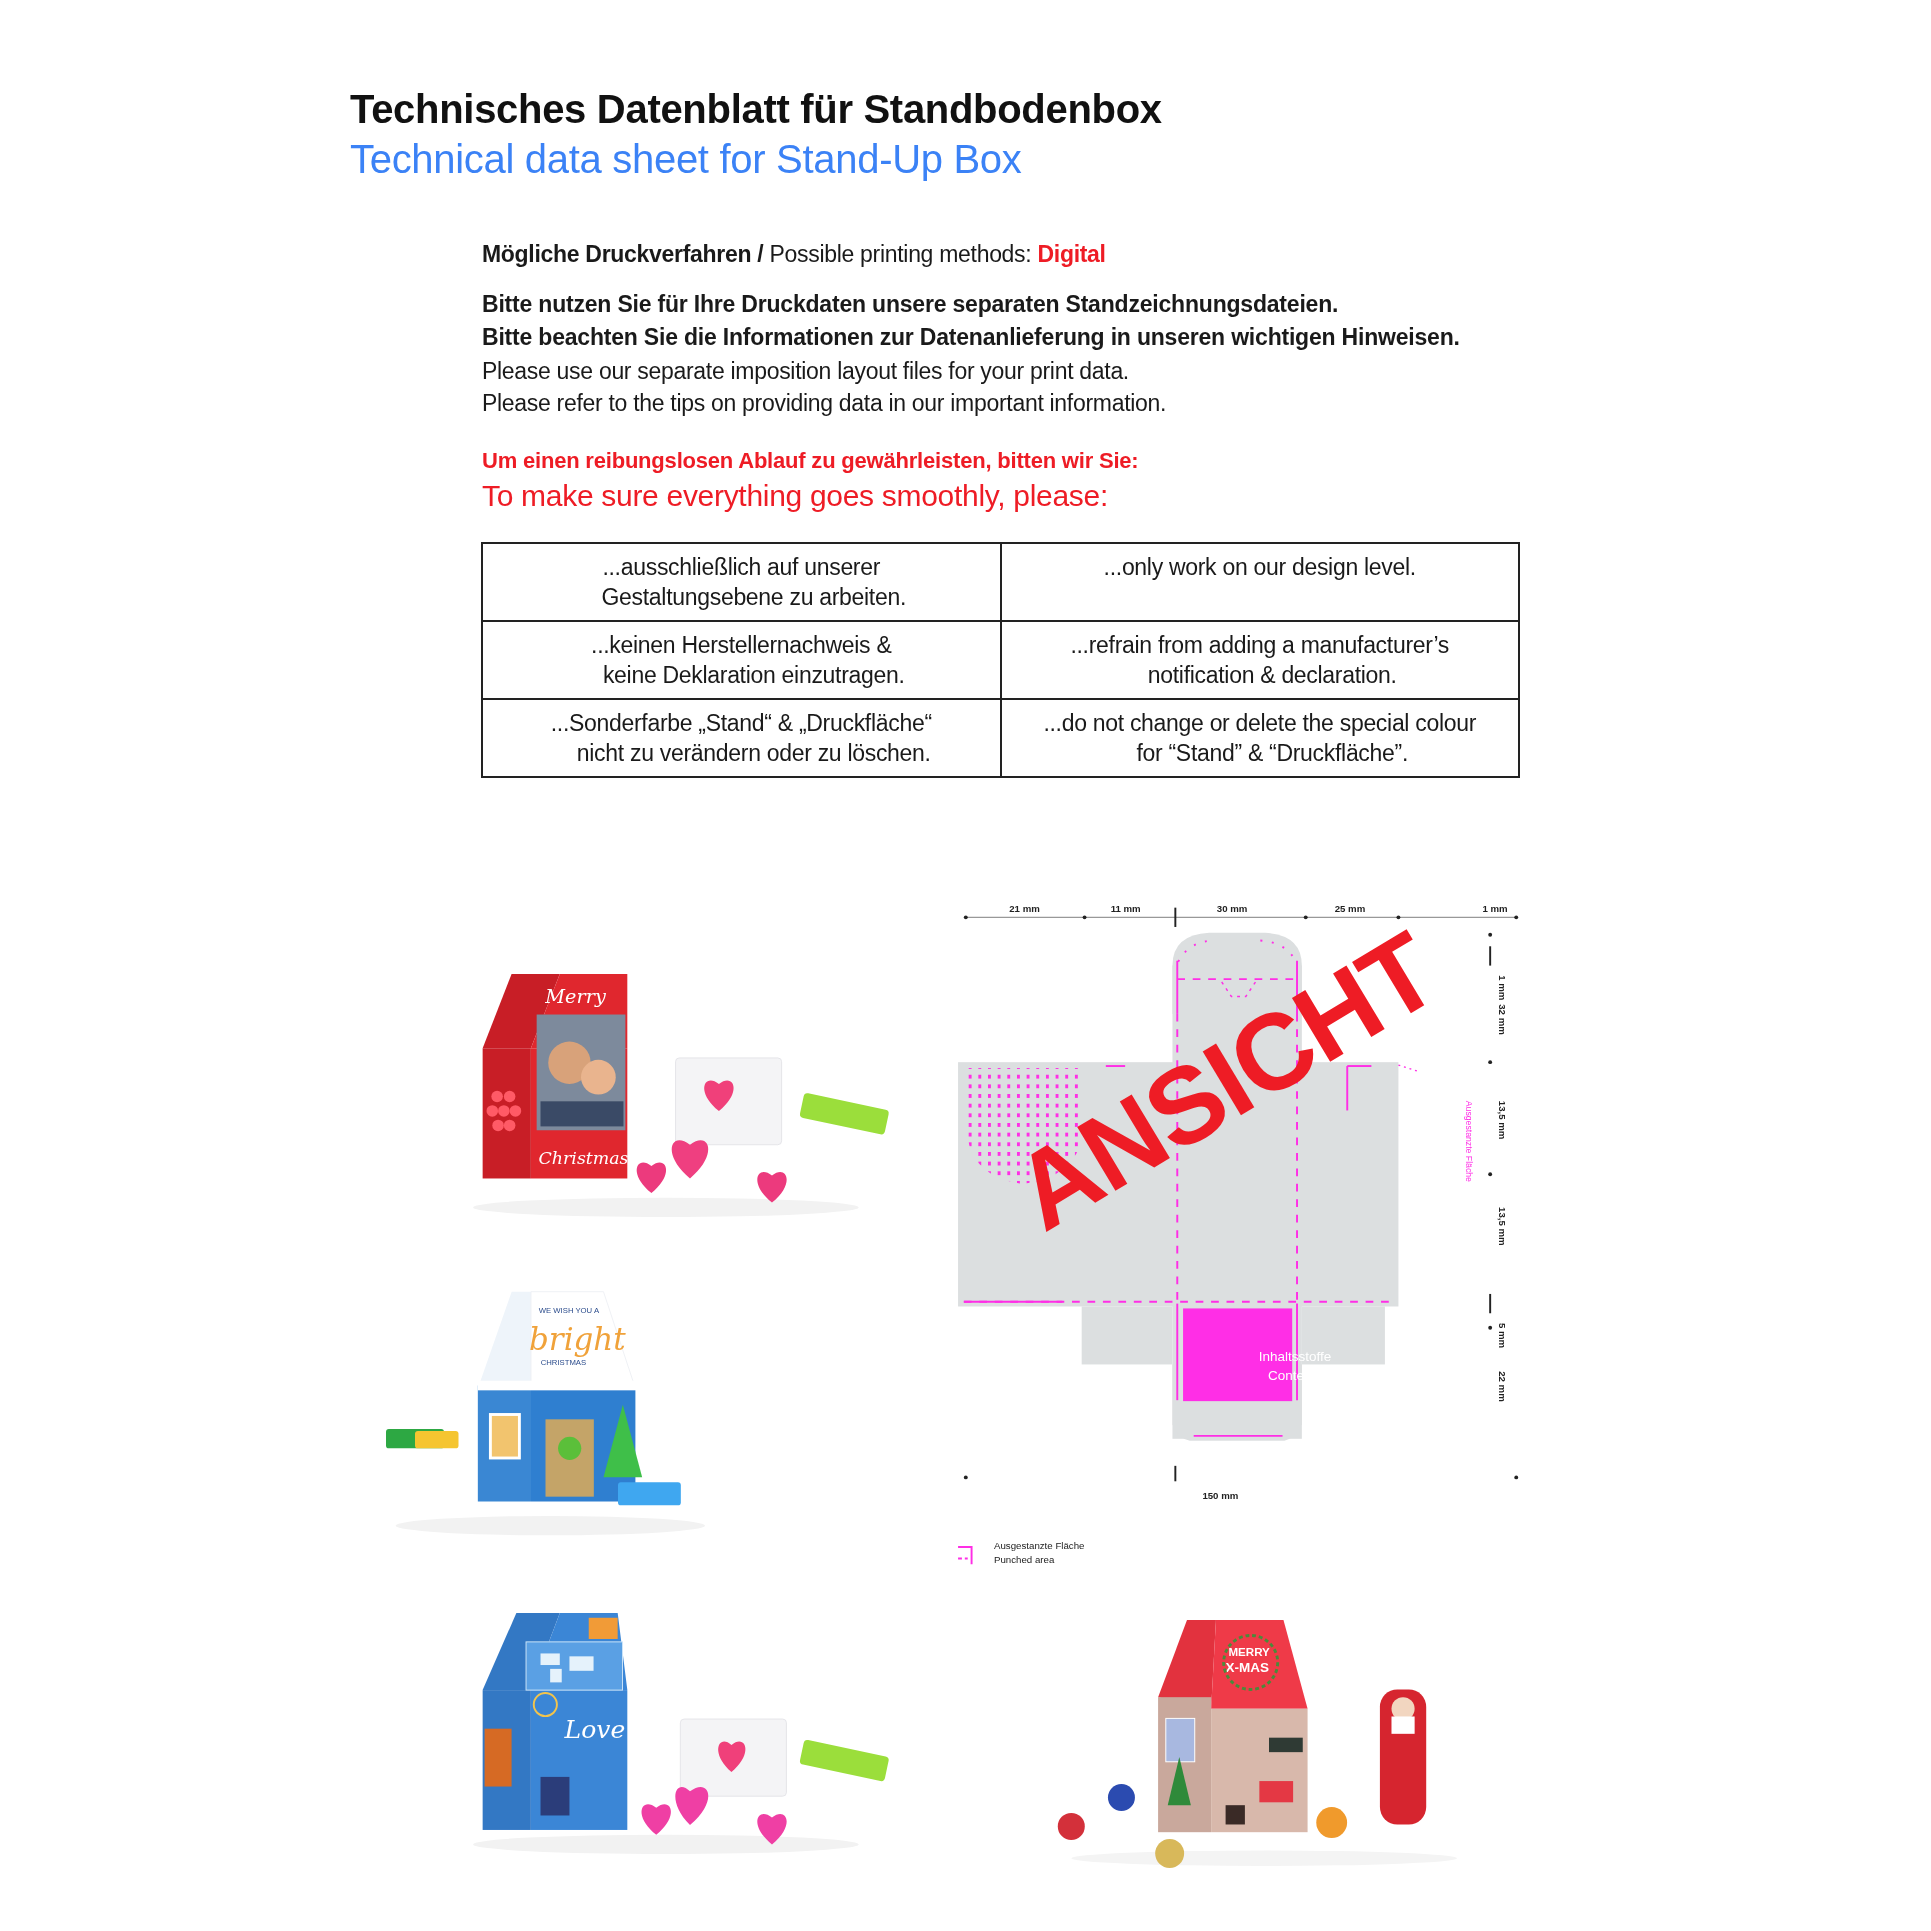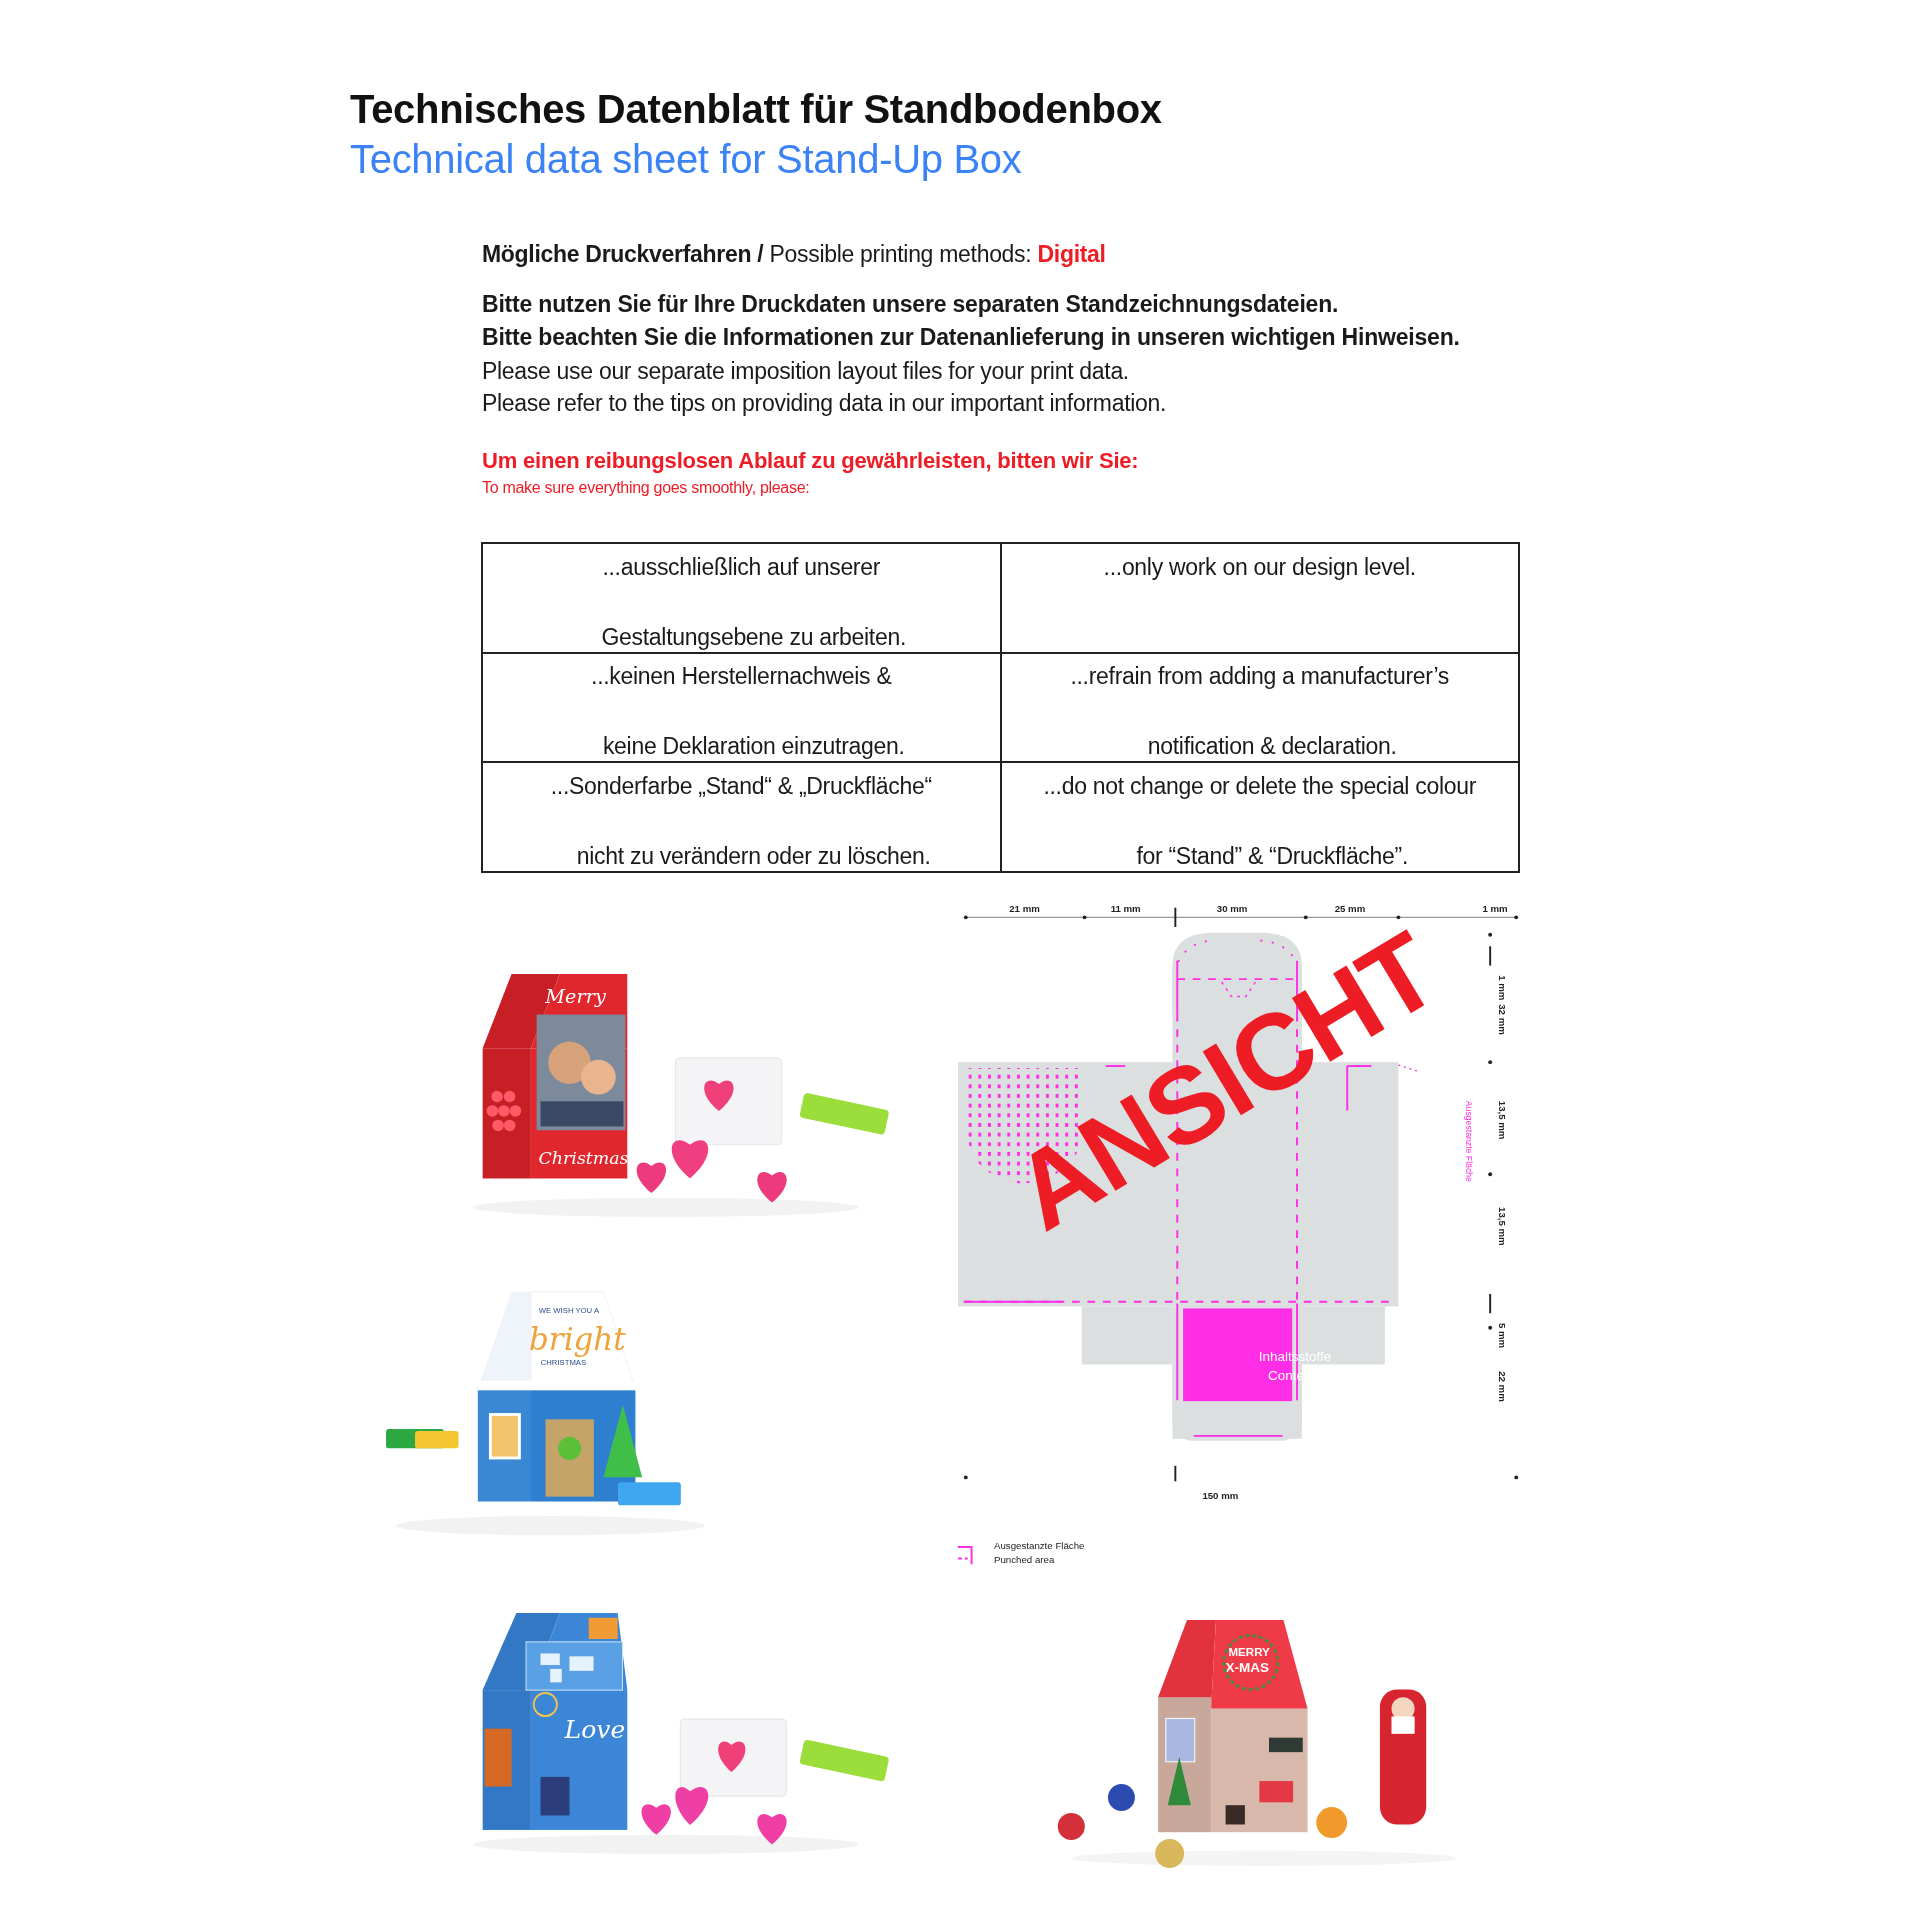--- a/index.html
+++ b/index.html
@@ -12,26 +12,26 @@
   .title-en { left: 350px; top: 137px; font-size: 40px; font-weight: normal; letter-spacing: -0.3px; color: #3b82f6; white-space: nowrap; }
 
   .print-line { left: 482px; top: 241px; font-size: 23px; white-space: nowrap; letter-spacing: -0.3px; }
   .print-line .lbl { font-weight: bold; }
   .print-line .val { color: #ee1c25; font-weight: bold; }
 
   .note-de { left: 482px; top: 288px; font-size: 23px; font-weight: bold; line-height: 33px; white-space: nowrap; letter-spacing: -0.2px; }
   .note-en { left: 482px; top: 355px; font-size: 23px; line-height: 32px; white-space: nowrap; letter-spacing: -0.3px; }
 
   .warn-de { left: 482px; top: 448px; font-size: 22px; font-weight: bold; color: #ee1c25; white-space: nowrap; letter-spacing: -0.2px; }
-  .warn-en { left: 482px; top: 479px; font-size: 16px; color: #ee1c25; white-space: nowrap; letter-spacing: -0.3px; }
+  .warn-en { left: 482px; top: 479px; font-size: 30px; color: #ee1c25; white-space: nowrap; letter-spacing: -0.3px; }
 
   .rules-table { left: 481px; top: 542px; width: 1039px; border-collapse: collapse; border: 2.9px solid #222; }
   .rules-table td { border: 2.9px solid #222; width: 50%; height: 78px; vertical-align: top; padding: 7.7px 9.7px 0 9.7px; font-size: 23px; line-height: 30px; letter-spacing: -0.3px; color: #1a1a1a; }
   .cell-line { display: block; white-space: nowrap; text-align: center; }
-  .cell-line.cont { padding-left: 25px; margin-top: 40px; }
+  .cell-line.cont { padding-left: 25px; }
 
   
   .diagram { left: 956px; top: 898px; width: 599px; height: 676px; }
   .ansicht { left: 1057px; top: 1130px; font-size: 108px; font-weight: bold; color: #ee1c25; transform: rotate(-31deg); transform-origin: left bottom; white-space: nowrap; letter-spacing: -1.9px; }
   .contents-label { left: 1218px; top: 1347px; width: 154px; text-align: center; font-size: 13.5px; line-height: 19.3px; color: #ffffff; }
   .legend-text { left: 994px; top: 1539px; font-size: 9.7px; line-height: 13.5px; color: #222; white-space: nowrap; }
 
   
   .product { overflow: visible; }
 </style>

